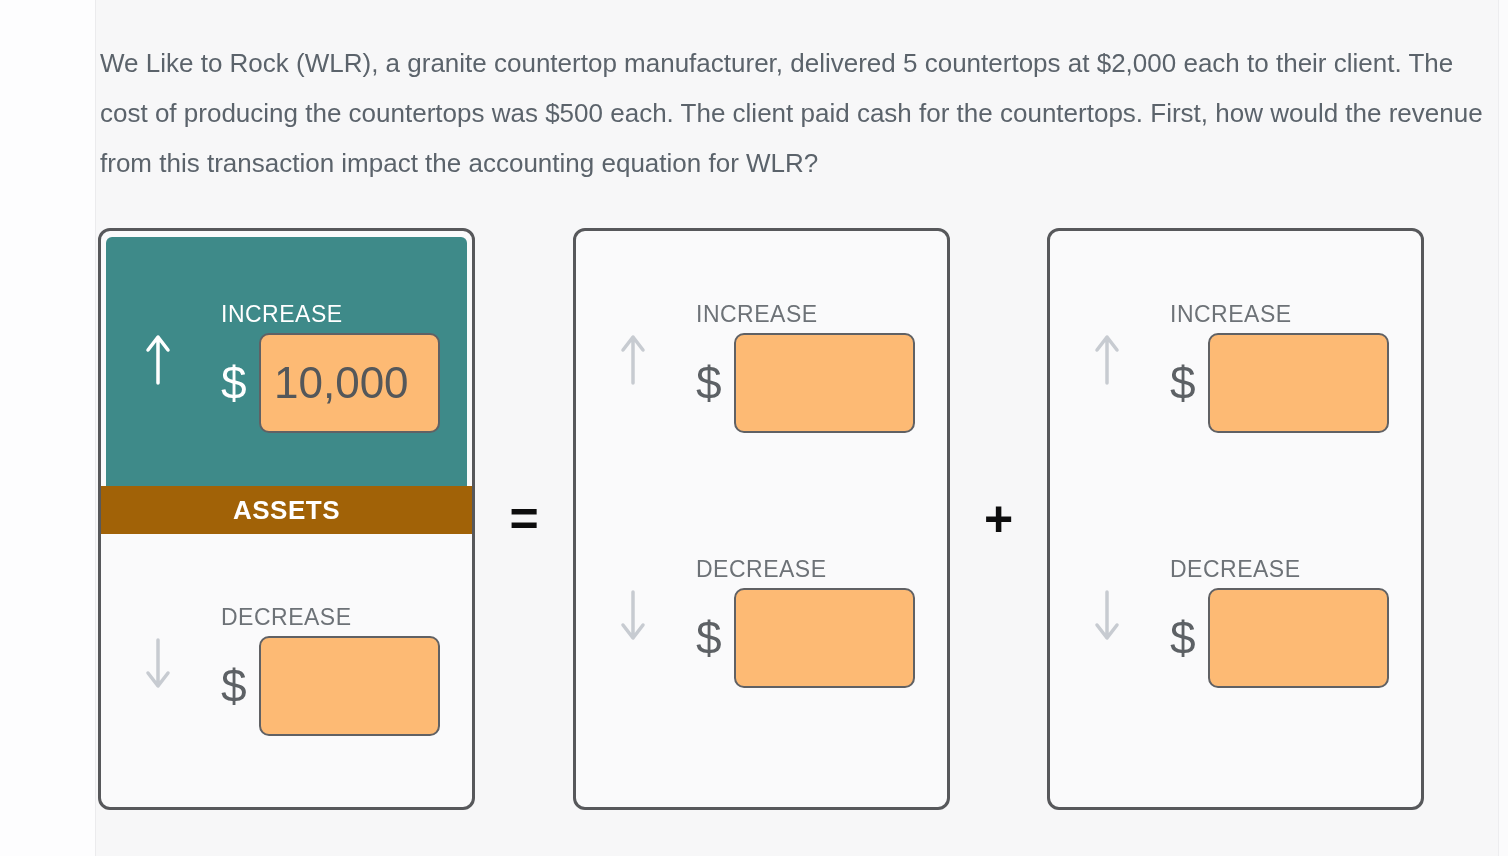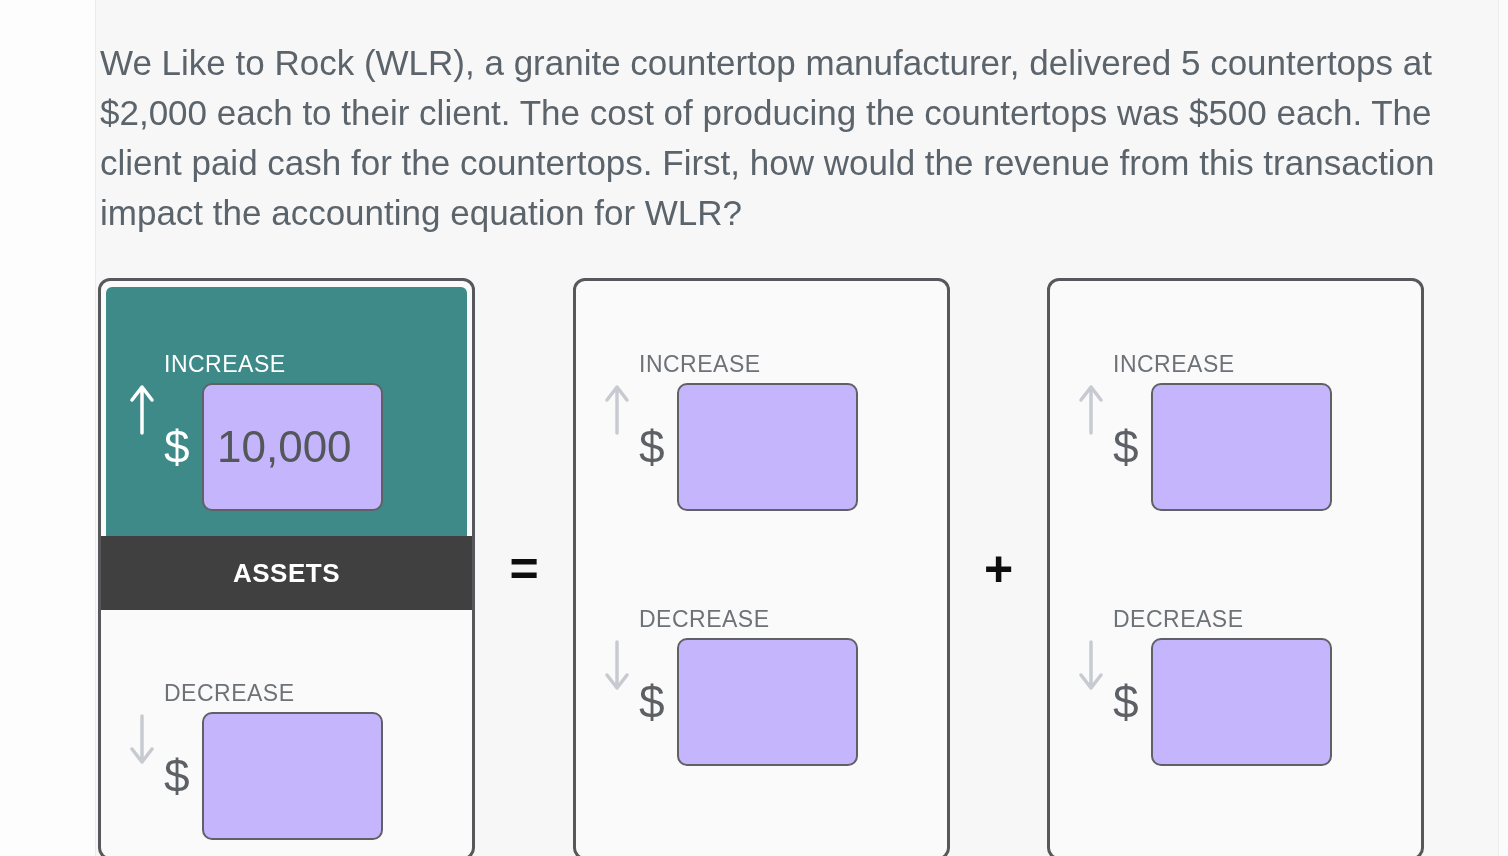--- a/index.html
+++ b/index.html
@@ -1,36 +1,36 @@
 <!DOCTYPE html>
 <html><head>
 <meta charset="utf-8">
 <style>
   html,body{margin:0;padding:0;}
   body{font-family:"Liberation Sans","DejaVu Sans",sans-serif;}
   .page{position:relative;width:1508px;height:856px;background:#f7f7f8;overflow:hidden;}
   .gutter-left{position:absolute;left:0;top:0;width:96px;height:100%;background:#fdfdfe;border-right:1px solid #ebebed;box-sizing:border-box;}
   .gutter-right{position:absolute;right:0;top:0;width:10px;height:100%;background:#fbfbfc;border-left:1px solid #ededef;box-sizing:border-box;}
   .content{position:absolute;left:97px;top:0;width:1404px;}
-  .question{margin:38px 0 0 3px;width:1396px;font-size:35px;line-height:50px;color:#5b636b;}
+  .question{margin:38px 0 0 3px;width:1396px;font-size:26px;line-height:50px;color:#5b636b;}
   .equation{display:flex;align-items:stretch;margin-top:40px;margin-left:1px;}
   .card{width:377px;height:582px;box-sizing:border-box;border:3px solid #57585b;border-radius:12px;background:#fafafb;overflow:hidden;}
   .half{position:relative;height:255px;box-sizing:border-box;}
-  .half .cell{position:relative;z-index:1;display:flex;align-items:flex-start;padding:70px 0 0 28px;}
+  .half .cell{position:relative;z-index:1;display:flex;align-items:flex-start;padding:70px 0 0 44px;gap:41px;}
   .half.hl::before{content:"";position:absolute;left:5px;right:5px;top:6px;bottom:0;background:#3e8a89;border-radius:6px 6px 0 0;}
-  .band{height:74px;background:#404040;color:#ffffff;display:flex;align-items:center;justify-content:center;font-weight:bold;font-size:26px;letter-spacing:0.5px;}
+  .band{height:48px;background:#a16207;color:#ffffff;display:flex;align-items:center;justify-content:center;font-weight:bold;font-size:26px;letter-spacing:0.5px;}
   .arrow{flex:0 0 auto;margin-top:32px;margin-right:9px;color:#c7cbd1;line-height:0;}
   .half.hl .arrow{color:#ffffff;}
   .stack{display:flex;flex-direction:column;}
   .cap{font-size:23px;letter-spacing:0.5px;color:#6d7277;margin-bottom:5px;}
   .half.hl .cap{color:#ffffff;}
   .money-row{display:flex;align-items:center;}
   .dollar{font-size:46px;color:#5d6165;margin-right:10px;min-width:28px;}
   .half.hl .dollar{color:#ffffff;}
-  .amount{width:181px;height:128px;box-sizing:border-box;border:2.5px solid #606164;border-radius:10px;background:#c4b5fd;font-family:inherit;font-size:44px;color:#54575a;padding:0 8px 0 13px;outline:none;}
+  .amount{width:181px;height:100px;box-sizing:border-box;border:2.5px solid #606164;border-radius:10px;background:#fdba74;font-family:inherit;font-size:44px;color:#54575a;padding:0 8px 0 13px;outline:none;}
   .op{width:98px;display:flex;align-items:center;justify-content:center;font-size:50px;font-weight:bold;color:#0d0d0d;}
   .op.plus{width:97px;}
 </style>
 </head>
 <body>
 
 <div class="page">
   <div class="gutter-left"></div>
   <div class="gutter-right"></div>
 

